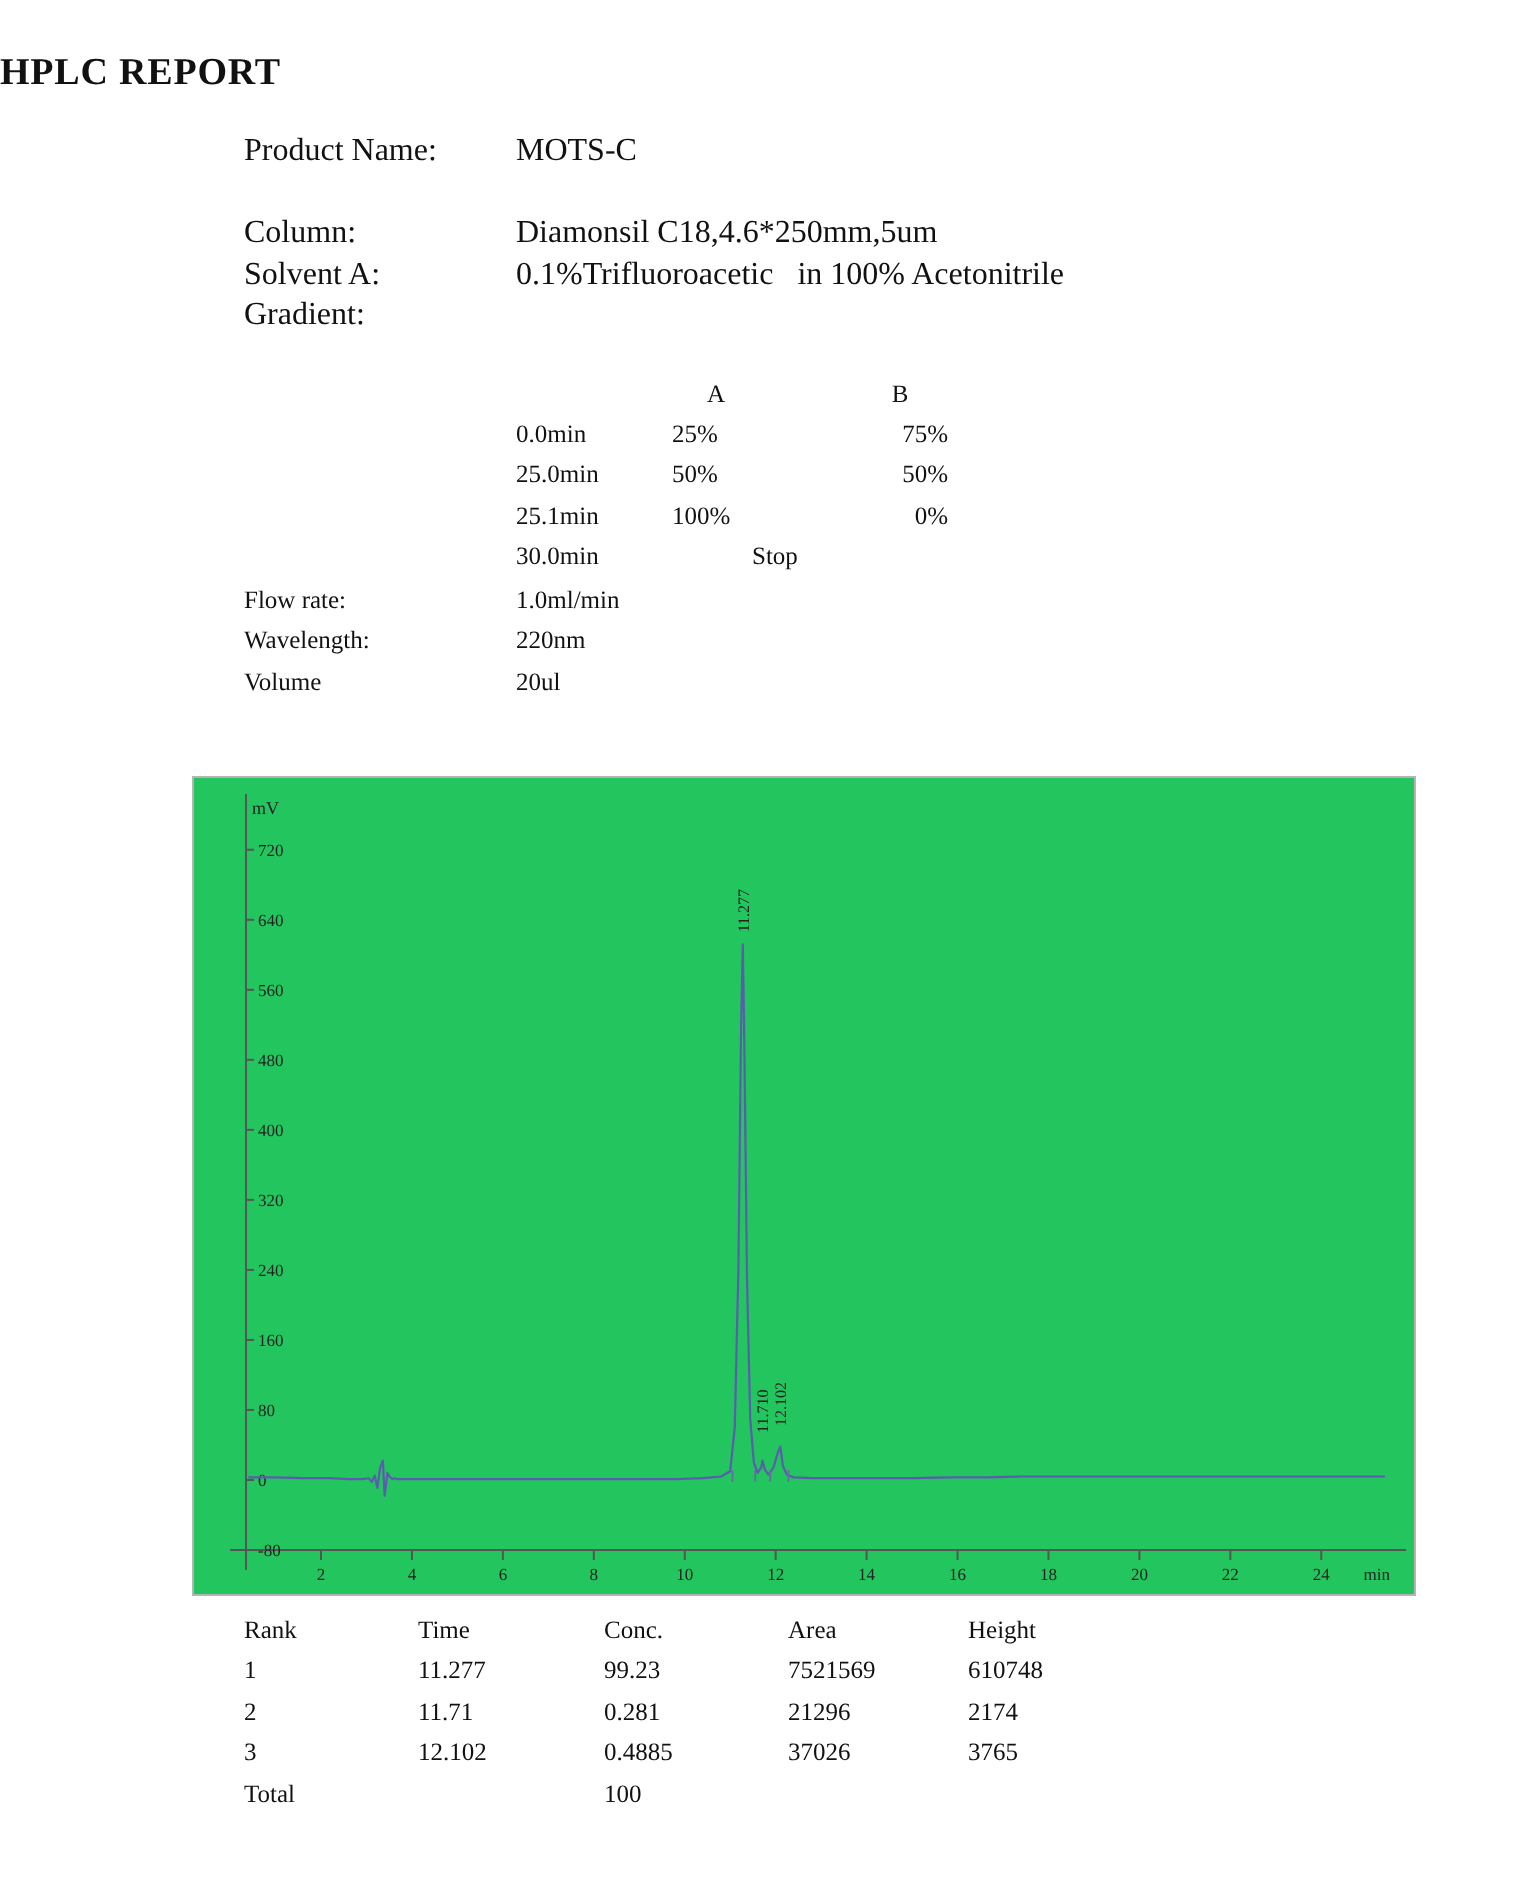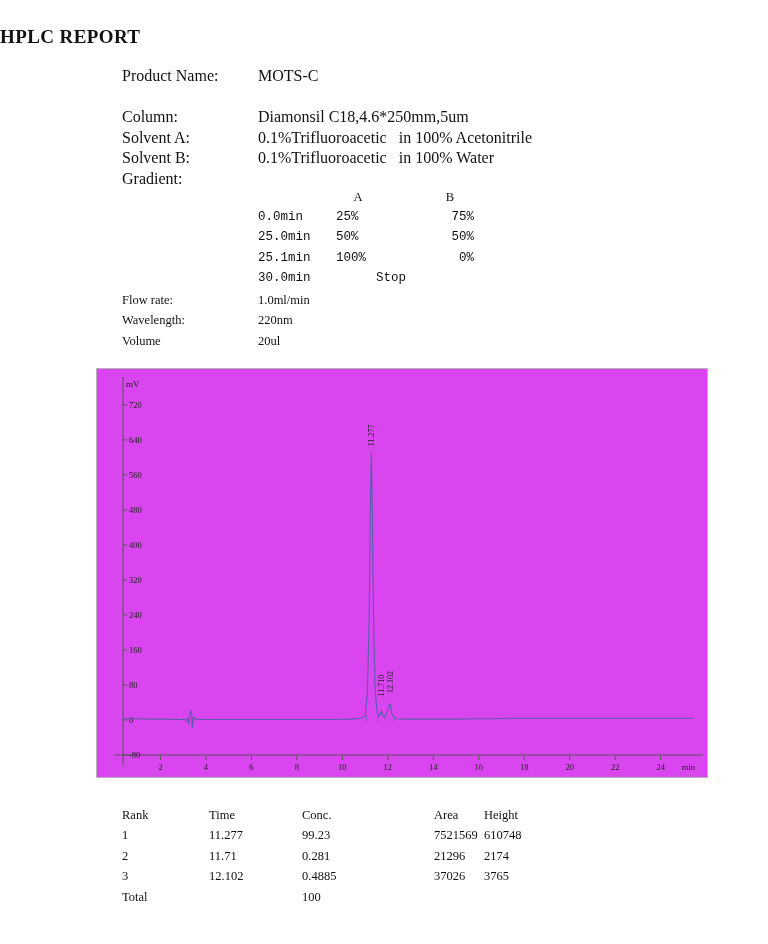--- a/index.html
+++ b/index.html
@@ -79,21 +79,20 @@
   }
   .grad-head .colB {
     position: absolute; left: 180px; top: 0; width: 24px; text-align: center;
   }
   .grad-rows {
     position: absolute;
     left: 258px;
     top: 210px;
     width: 320px;
     font-size: 12.5px;
-    font-family: Liberation Mono, monospace;
   }
   .grad-row {
     position: relative;
     height: 20.4px;
   }
   .grad-row .t  { position: absolute; left: 0;   top: 0; width: 80px; }
   .grad-row .a  { position: absolute; left: 78px; top: 0; width: 50px; text-align: left; }
   .grad-row .b  { position: absolute; left: 172px; top: 0; width: 44px; text-align: right; }
   .grad-row .stop { position: absolute; left: 118px; top: 0; }
 
@@ -105,25 +104,25 @@
     font-size: 12.5px;
     line-height: 20.4px;
   }
   .tail-meta .k { display: inline-block; width: 136px; vertical-align: top; }
   .tail-meta .v { display: inline-block; vertical-align: top; }
 
   
   #chart-frame {
     position: absolute;
     left: 96px;
-    top: 368px;
+    top: 388px;
     width: 612px;
     height: 410px;
     border: 1px solid #b4b4b4;
-    background: #d946ef;
+    background: #22c55e;
     box-sizing: border-box;
   }
   #chart-svg {
     position: absolute;
     left: 0; top: 0;
     width: 610px;
     height: 408px;
     display: block;
   }
   .axis-unit-y {
@@ -151,43 +150,40 @@
     font-size: 12.5px;
   }
   .res-row {
     position: relative;
     height: 20.4px;
     white-space: nowrap;
   }
   .res-row .c-rank   { position: absolute; left: 0px;   top: 0; }
   .res-row .c-time   { position: absolute; left: 87px;  top: 0; }
   .res-row .c-conc   { position: absolute; left: 180px; top: 0; }
-  .res-row .c-area   { position: absolute; left: 272px; top: 0; margin-left: 40px; }
+  .res-row .c-area   { position: absolute; left: 272px; top: 0; }
   .res-row .c-height { position: absolute; left: 362px; top: 0; }
 </style>
 </head>
 <body>
 
 <div id="page">
 
   <div class="title">HPLC REPORT</div>
 
   <div class="meta">
     <div class="meta-row">
       <span class="k">Product Name:</span><span class="v">MOTS-C</span>
     </div>
     <div class="meta-row gap-row"></div>
     <div class="meta-row">
       <span class="k">Column:</span><span class="v">Diamonsil C18,4.6*250mm,5um</span>
     </div>
     <div class="meta-row">
       <span class="k">Solvent A:</span><span class="v">0.1%Trifluoroacetic</span><span class="v2">in 100% Acetonitrile</span>
-    </div>
-    <div class="meta-row">
-      <span class="k">Solvent B:</span><span class="v">0.1%Trifluoroacetic</span><span class="v2">in 100% Water</span>
     </div>
     <div class="meta-row">
       <span class="k">Gradient:</span>
     </div>
   </div>
 
   <div class="grad-head">
     <span class="colA">A</span>
     <span class="colB">B</span>
   </div>

